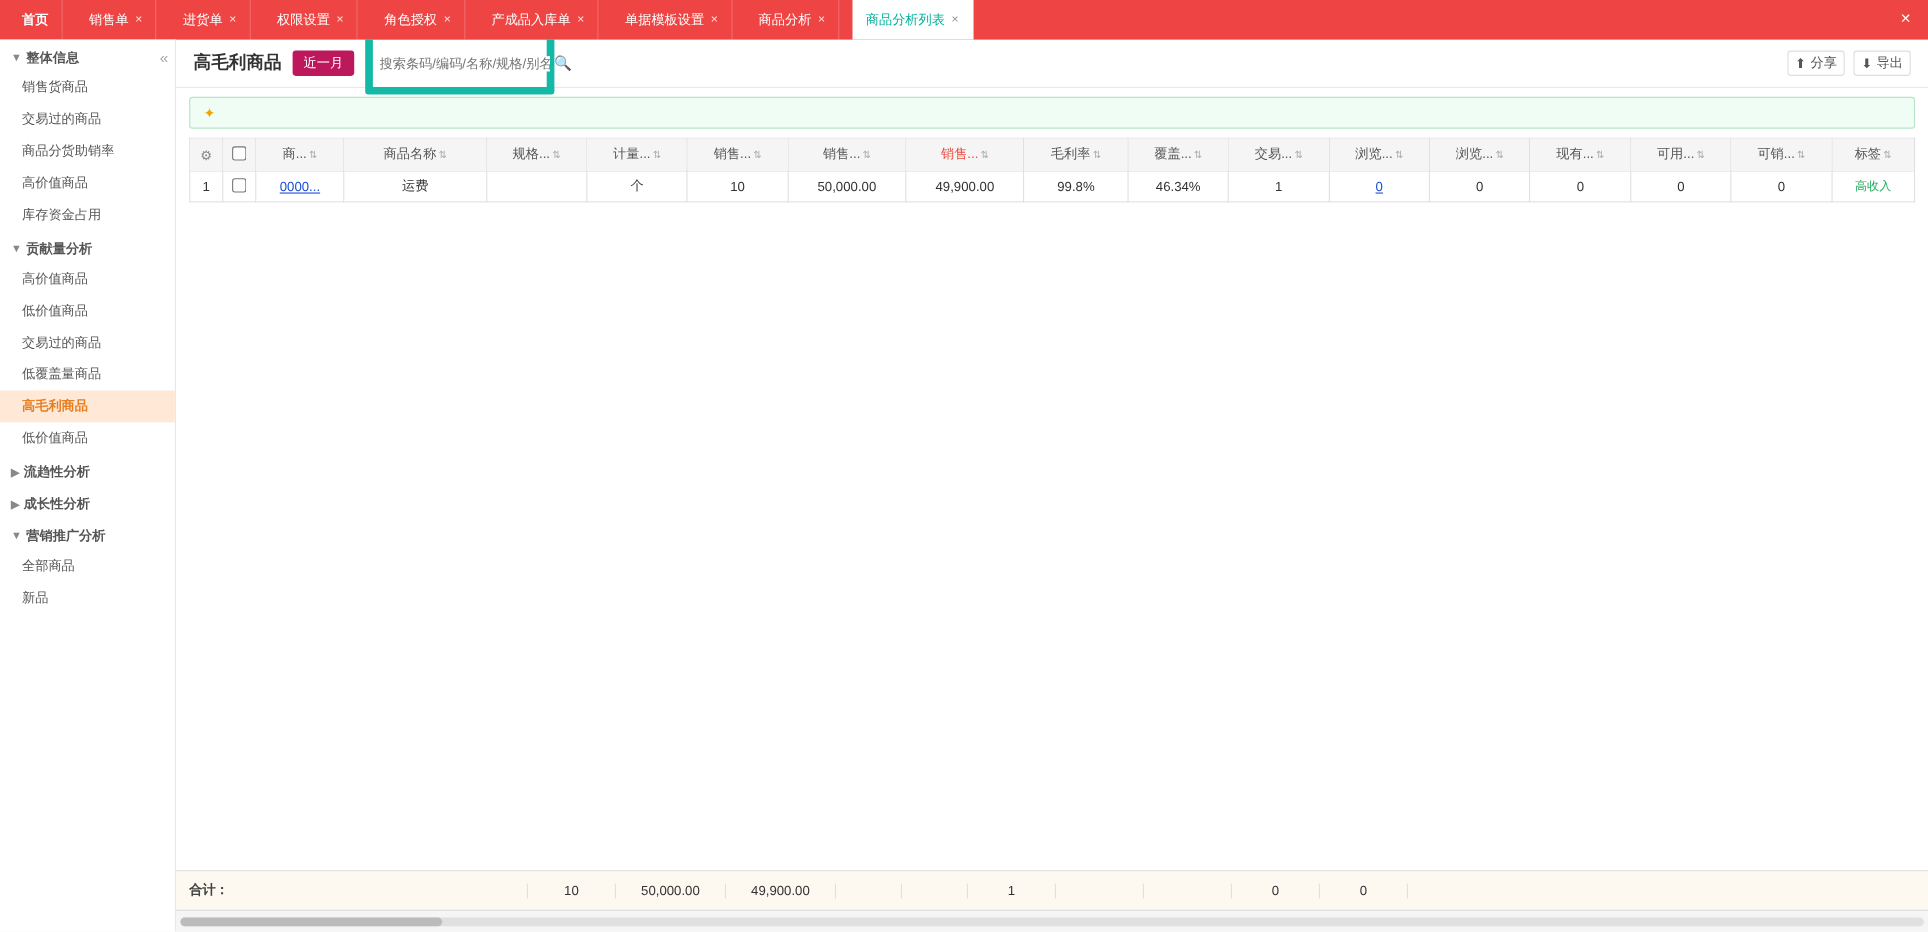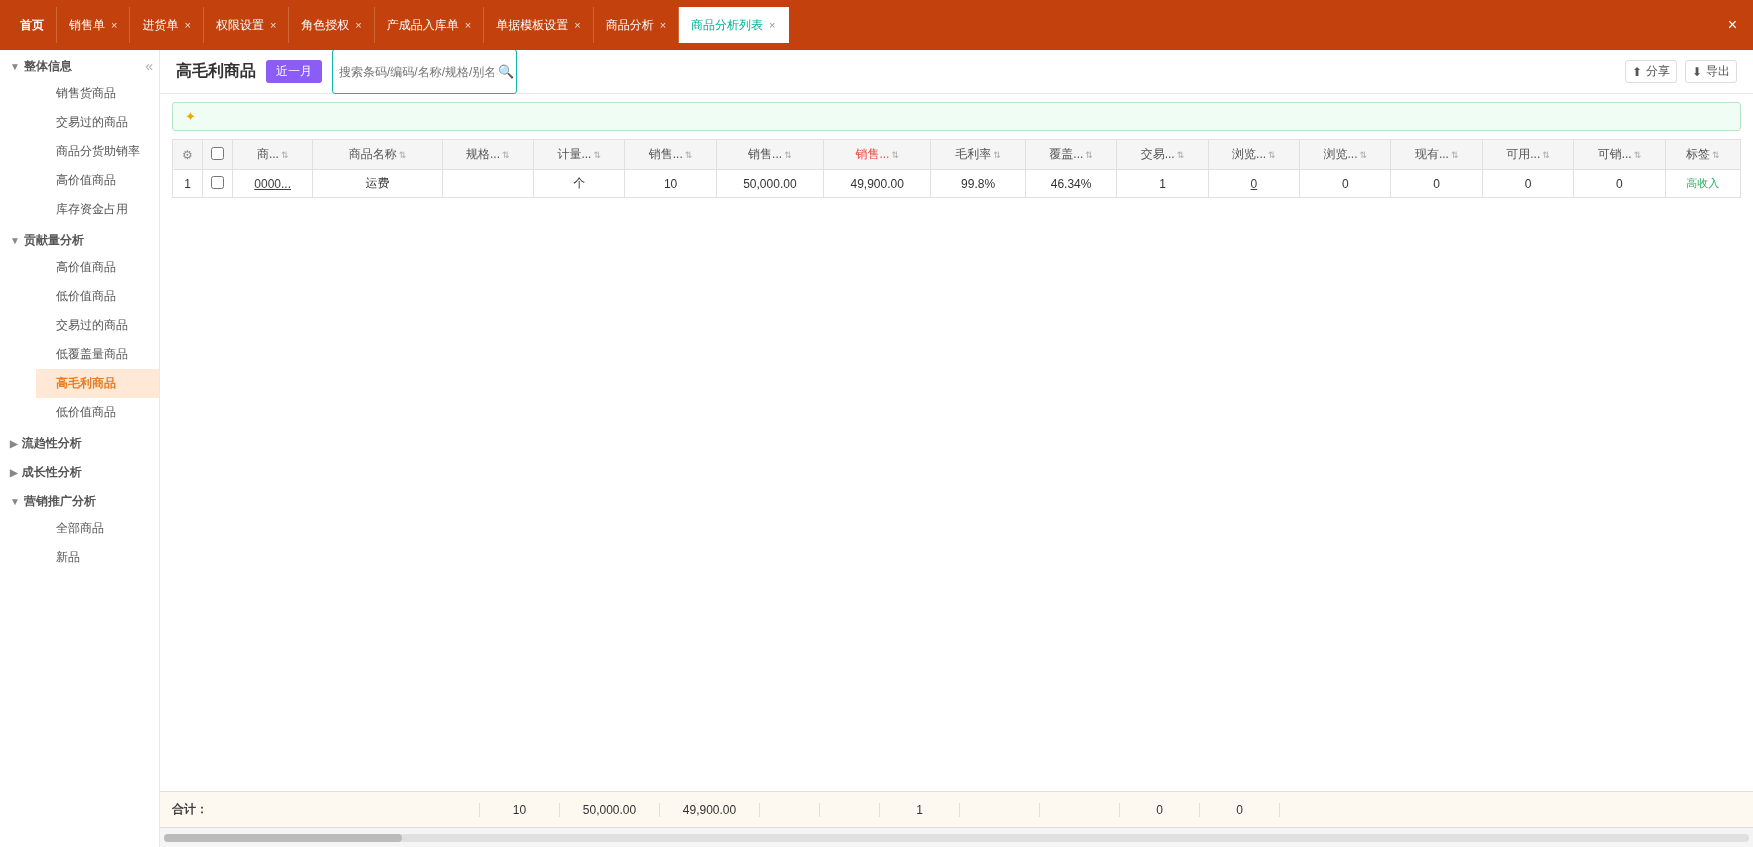--- a/index.html
+++ b/index.html
@@ -2,25 +2,25 @@
 <html><head>
   <meta charset="utf-8">
   <style>
     * { box-sizing: border-box; margin: 0; padding: 0; font-family: 'Microsoft YaHei', SimHei, Arial, sans-serif; font-size: 12px; }
     body { background: #f5f5f5; overflow: hidden; width: 1753px; height: 847px; }
 
     
     .top-nav {
       display: flex;
       align-items: center;
-      background: #c2410c;
-      height: 50px;
+      background: #ef4444;
+      height: 36px;
       padding: 0 8px;
       color: #fff;
-      gap: 0;
+      gap: 12px;
       position: relative;
     }
     .nav-tab {
       display: flex;
       align-items: center;
       padding: 0 12px;
       height: 36px;
       cursor: pointer;
       white-space: nowrap;
       font-size: 13px;
@@ -82,21 +82,20 @@
     }
     .sidebar-group-header .arrow { margin-right: 4px; font-size: 10px; color: #888; }
     .sidebar-item {
       padding: 6px 10px 6px 20px;
       cursor: pointer;
       color: #555;
       font-size: 12px;
       white-space: nowrap;
       overflow: hidden;
       text-overflow: ellipsis;
-      margin-left: 36px;
     }
     .sidebar-item.active {
       background: #ffe8d6;
       color: #e67e22;
       font-weight: bold;
     }
 
     
     .content-area {
       flex: 1;
@@ -115,36 +114,36 @@
       gap: 10px;
       height: 44px;
     }
     .content-title {
       font-size: 16px;
       font-weight: bold;
       color: #333;
       white-space: nowrap;
     }
     .filter-btn {
-      background: #8b5cf6;
+      background: #be185d;
       color: #fff;
       border: none;
       padding: 3px 10px;
       border-radius: 3px;
       cursor: pointer;
       font-size: 12px;
       white-space: nowrap;
     }
     .search-box {
       display: flex;
       align-items: center;
-      border: 1px solid #14b8a6;
+      border: 7px solid #14b8a6;
       border-radius: 3px;
       padding: 14px 6px;
-      width: 185px;
+      width: 172px;
       gap: 4px;
     }
     .search-box input {
       border: none;
       outline: none;
       font-size: 12px;
       width: 180px;
       color: #999;
     }
     .search-icon { color: #999; font-size: 13px; cursor: pointer; }
@@ -211,21 +210,21 @@
       border: 1px solid #e0e0e0;
       padding: 5px 6px;
       text-align: center;
       color: #333;
       background: #fff;
     }
     .tag-high-income {
       color: #27ae60;
       font-size: 11px;
     }
-    td.link-style { color: #404040; text-decoration: underline; cursor: pointer; }
+    td.link-style { color: #1d4ed8; text-decoration: underline; cursor: pointer; }
 
     
     .footer-row {
       display: flex;
       align-items: center;
       background: #fdf8f0;
       border-top: 1px solid #e0e0e0;
       padding: 6px 0;
       height: 36px;
       position: absolute;

